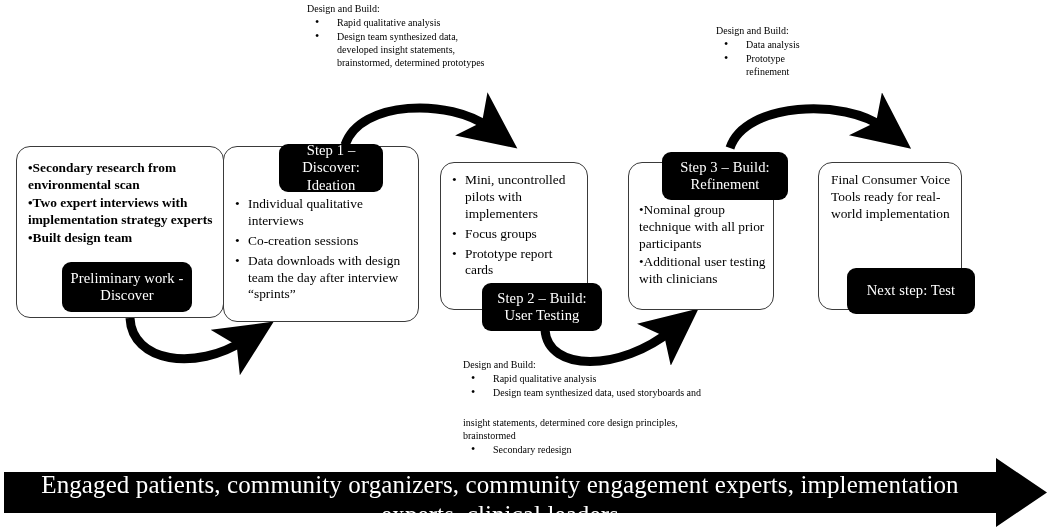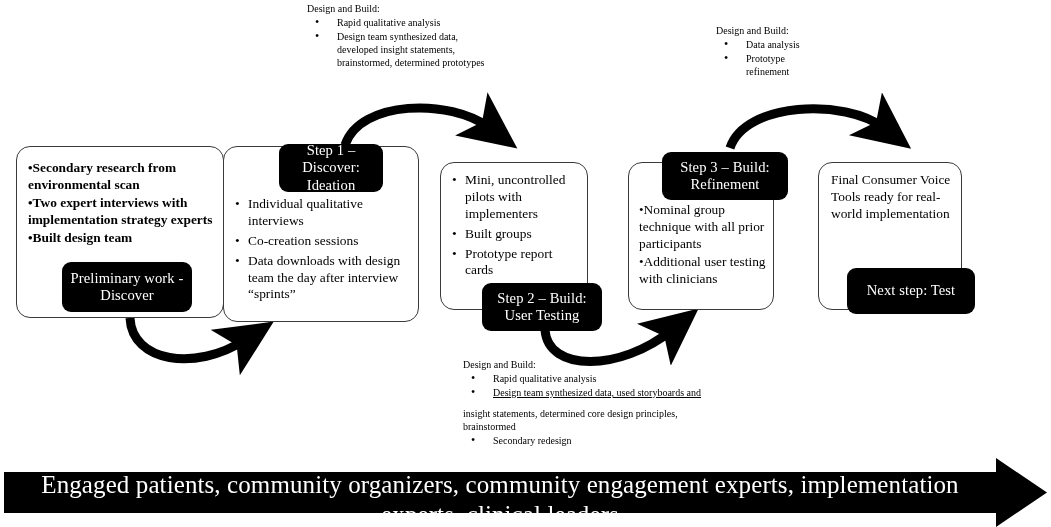--- a/index.html
+++ b/index.html
@@ -200,21 +200,21 @@
     <div>
       <div>Step 1 – Discover:</div>
       <div>Ideation</div>
     </div>
   </div>
 
   <div class="stage-box" style="left:440px; top:162px; width:148px; height:148px;"></div>
   <div class="stage-body" style="left:452px; top:172px; width:128px;">
     <ul class="bullets spaced">
       <li>Mini, uncontrolled pilots with implementers</li>
-      <li>Built groups</li>
+      <li>Focus groups</li>
       <li>Prototype report cards</li>
     </ul>
   </div>
   <div class="step-label" style="left:482px; top:283px; width:120px; height:48px;">
     <div>
       <div>Step 2 – Build:</div>
       <div>User Testing</div>
     </div>
   </div>
 
@@ -268,21 +268,21 @@
       </li>
     </ul>
   </div>
 
   <div class="annotation" style="left:463px; top:358px; width:360px;">
     <p class="ann-title">Design and Build:</p>
     <ul>
       <li>
         <span>Rapid qualitative analysis</span>
       </li>
-      <li style="margin-bottom:8px;text-decoration:underline;">
+      <li style="margin-bottom:17px;">
         <span>Design team synthesized data, used storyboards and</span>
       </li>
       <li class="nohang" style="margin-bottom:0;">
         <span>insight statements, determined core design principles,</span>
       </li>
       <li class="nohang">
         <span>brainstormed</span>
       </li>
       <li>
         <span>Secondary redesign</span>

